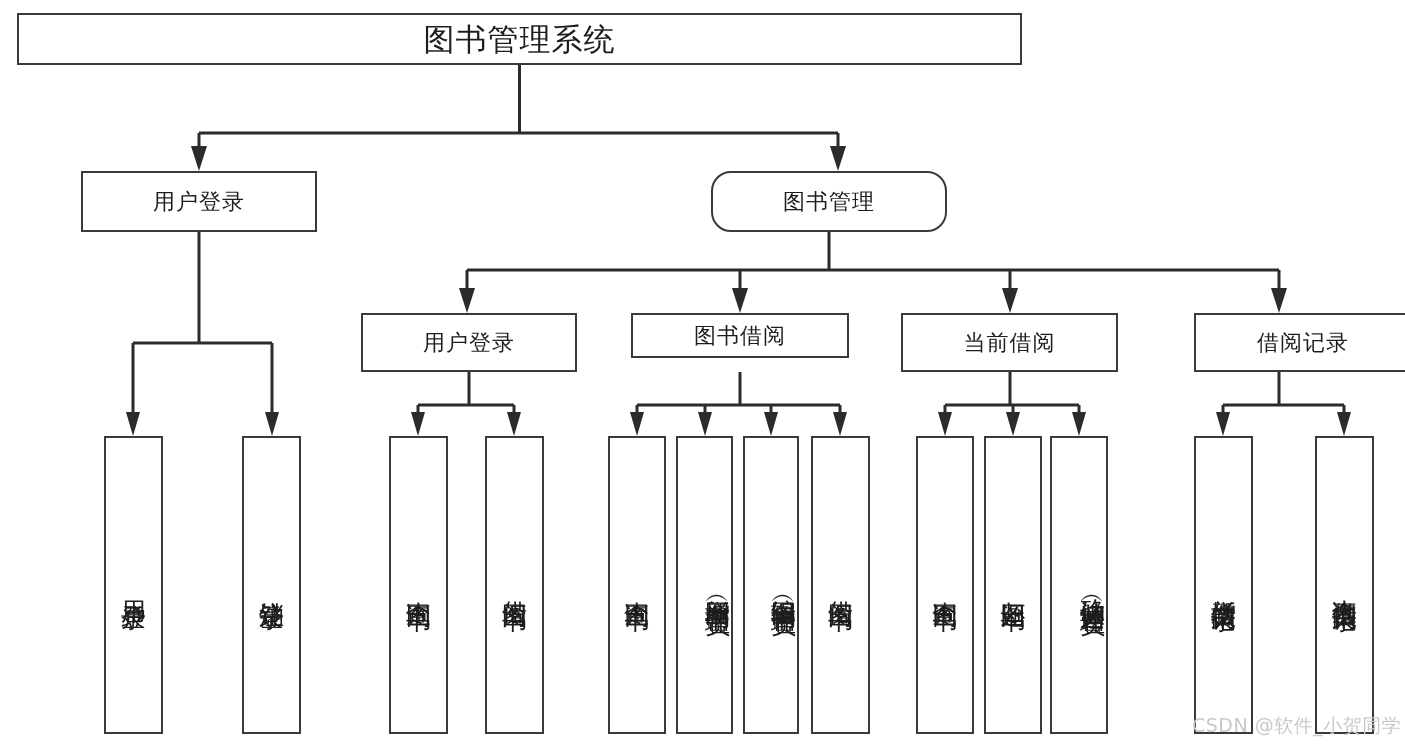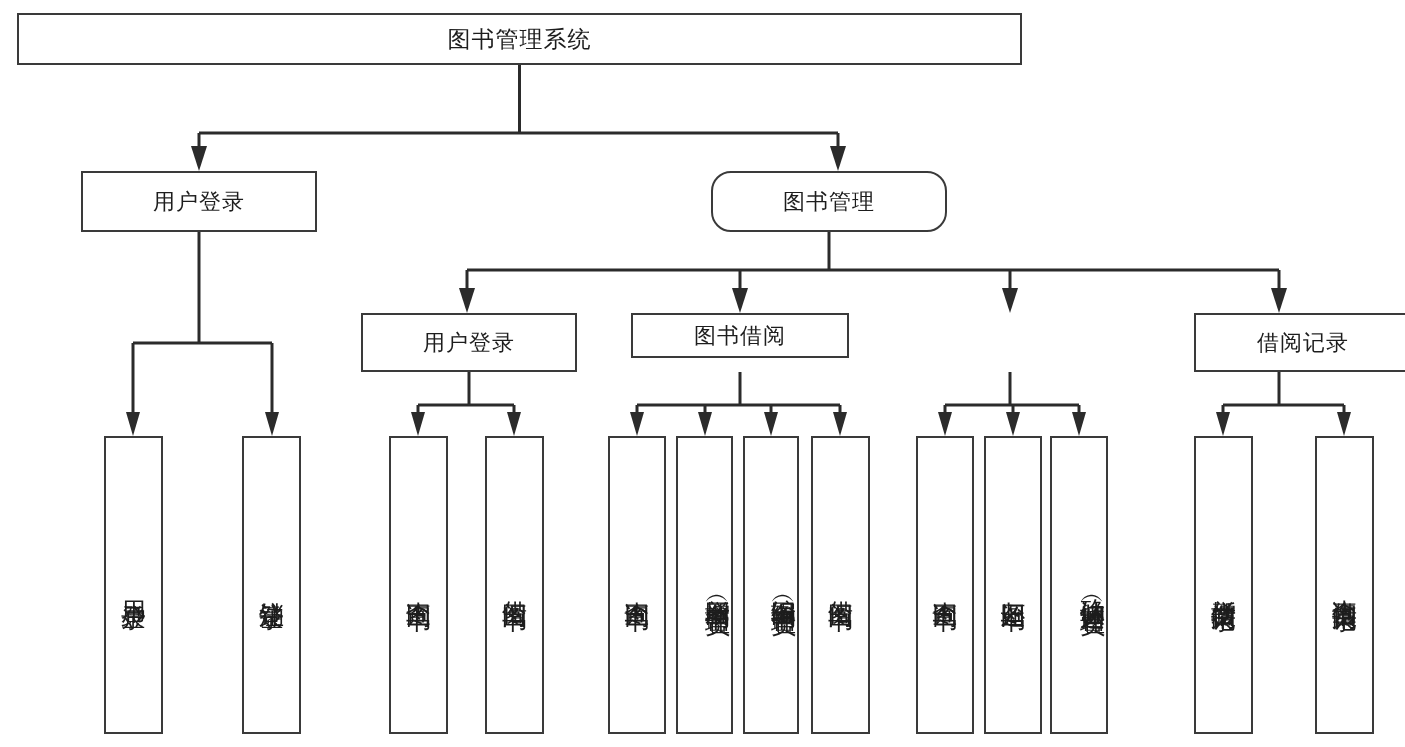--- a/index.html
+++ b/index.html
@@ -44,21 +44,21 @@
     line-height:1.08;
     letter-spacing:2px;
     align-items:flex-start;
     justify-content:center;
     padding-top:6px;
   }
   .node.vert.mid{
     align-items:center;
     padding-top:0;
   }
-  .node.root{ font-size:23px;text-align:center; }
+  .node.root{ font-size:31px;text-align:center; }
   .watermark{
     position:absolute;
     left:1192px;
     top:713px;
     font-size:19px;
     color:#c9c9c9;
     white-space:nowrap;
     z-index:3;
     letter-spacing:0.5px;
   }
@@ -142,34 +142,36 @@
     </g>
   </svg>
 
   <div class="node horiz root" style="left:17px;top:13px;width:1005px;height:52px;">图书管理系统</div>
 
   <div class="node horiz" style="left:81px;top:171px;width:236px;height:61px;">用户登录</div>
   <div class="node horiz" style="left:711px;top:171px;width:236px;height:61px;border-radius:20px;">图书管理</div>
 
   <div class="node horiz" style="left:361px;top:313px;width:216px;height:59px;">用户登录</div>
   <div class="node horiz" style="left:631px;top:313px;width:218px;height:45px;">图书借阅</div>
+  <div class="node horiz" style="left:901px;top:313px;width:217px;height:59px;">当前借阅</div>
   <div class="node horiz" style="left:1170px;top:313px;width:218px;height:59px;margin-left:24px;">借阅记录</div>
 
   <div class="node vert mid" style="left:104px;top:436px;width:59px;height:298px;">用户登录</div>
   <div class="node vert mid" style="left:242px;top:436px;width:59px;height:298px;">注销登录</div>
 
   <div class="node vert mid" style="left:389px;top:436px;width:59px;height:298px;">查询图书</div>
   <div class="node vert mid" style="left:485px;top:436px;width:59px;height:298px;">借阅图书</div>
 
   <div class="node vert mid" style="left:608px;top:436px;width:58px;height:298px;">查询图书</div>
   <div class="node vert" style="left:676px;top:436px;width:57px;height:298px;">新增图书（管理员）</div>
   <div class="node vert" style="left:743px;top:436px;width:56px;height:298px;">编辑图书（管理员）</div>
   <div class="node vert mid" style="left:811px;top:436px;width:59px;height:298px;">借阅图书</div>
 
   <div class="node vert mid" style="left:916px;top:436px;width:58px;height:298px;">查询图书</div>
   <div class="node vert mid" style="left:984px;top:436px;width:58px;height:298px;">归还图书</div>
   <div class="node vert" style="left:1050px;top:436px;width:58px;height:298px;">确认归还（管理员）</div>
 
   <div class="node vert mid" style="left:1194px;top:436px;width:59px;height:298px;">新增借阅记录</div>
   <div class="node vert mid" style="left:1315px;top:436px;width:59px;height:298px;">查询借阅记录</div>
 
+  <div class="watermark">CSDN @软件_小贺同学</div>
 
 </div>
 
 </body></html>

